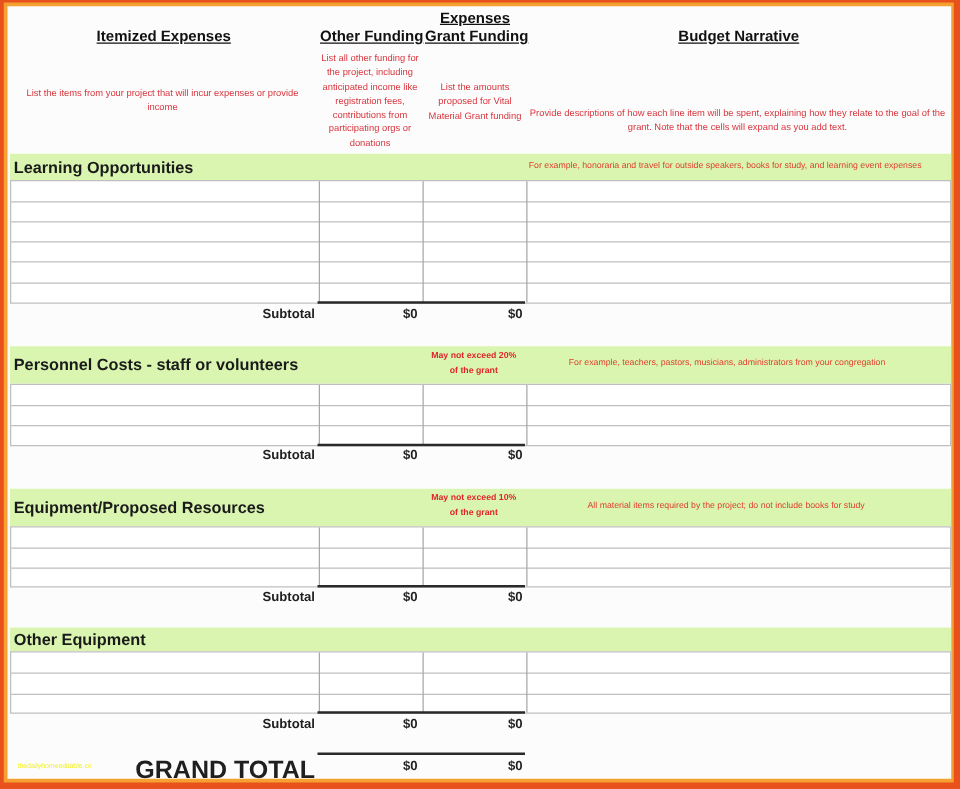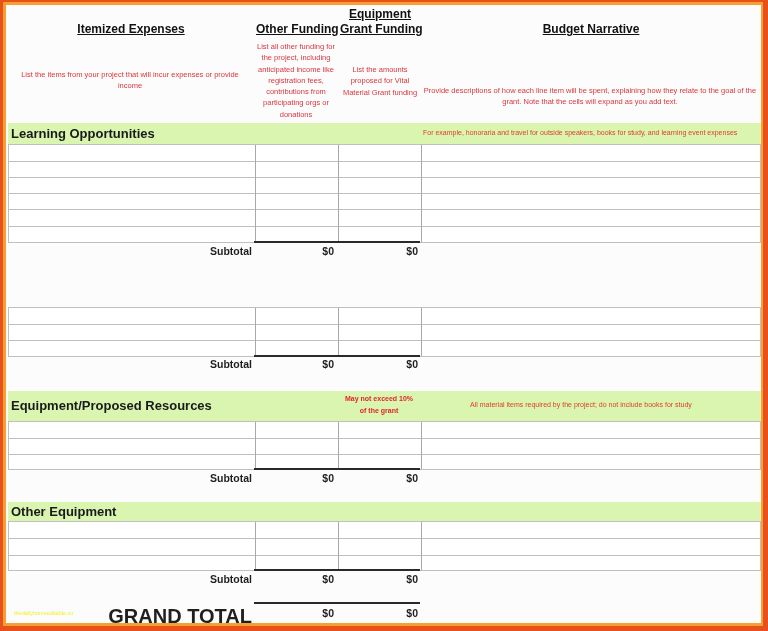--- a/index.html
+++ b/index.html
@@ -31,21 +31,21 @@
 </head>
 <body>
 
 <div class="frame-outer"></div>
 <div class="frame-inner"></div>
 
 <div class="page">
 
   <div class="abs hdr" style="left:60px; top:17px; width:130px;">Itemized Expenses</div>
   <div class="abs hdr" style="left:250px; top:17px; width:82px;">Other Funding</div>
-  <div class="abs hdr" style="left:334px; top:2px; width:80px;">Equipment</div>
+  <div class="abs hdr" style="left:334px; top:2px; width:80px;">Expenses</div>
   <div class="abs hdr" style="left:334px; top:17px; width:80px;">Grant Funding</div>
   <div class="abs hdr" style="left:500px; top:17px; width:170px;">Budget Narrative</div>
 
   <div class="abs note" style="left:8px; top:64px; width:232px;">List the items from your project that will incur expenses or provide income</div>
   <div class="abs note" style="left:249px; top:36px; width:82px;">List all other funding for the project, including anticipated income like registration fees, contributions from participating orgs or donations</div>
   <div class="abs note" style="left:334px; top:59px; width:80px;">List the amounts proposed for Vital Material Grant funding</div>
   <div class="abs note" style="left:414px; top:80px; width:340px;">Provide descriptions of how each line item will be spent, explaining how they relate to the goal of the grant.  Note that the cells will expand as you add text.</div>
 
   <div class="band" style="top:118px; height:21px;padding-left:34px;">
     <div class="band-title" style="top:3px;">Learning Opportunities</div>
@@ -59,20 +59,28 @@
     <div class="row" style="top:81px;"></div>
     <div class="vline" style="left:246px;"></div>
     <div class="vline" style="left:329px;"></div>
     <div class="vline" style="left:412px;"></div>
   </div>
   <div class="thick" style="left:248px; width:166px; top:236px;"></div>
   <div class="lbl" style="left:150px; width:96px; top:240px;">Subtotal</div>
   <div class="amt" style="left:280px; width:48px; top:240px;">$0</div>
   <div class="amt" style="left:362px; width:50px; top:240px;">$0</div>
 
+  <div class="band" style="top:272px; height:30px;">
+    <div class="band-title" style="top:7px;">Personnel Costs - staff or volunteers</div>
+    <div class="abs note-b" style="left:326px; top:2px; width:90px;">
+      <div>May not exceed 20%</div>
+      <div>of the grant</div>
+    </div>
+    <div class="band-hint" style="left:447px; top:10px;">For example, teachers, pastors, musicians, administrators from your congregation</div>
+  </div>
   <div class="grid" style="top:302px; height:50px;">
     <div class="row" style="top:16px;"></div>
     <div class="row" style="top:32px;"></div>
     <div class="vline" style="left:246px;"></div>
     <div class="vline" style="left:329px;"></div>
     <div class="vline" style="left:412px;"></div>
   </div>
   <div class="thick" style="left:248px; width:166px; top:350px;"></div>
   <div class="lbl" style="left:150px; width:96px; top:353px;">Subtotal</div>
   <div class="amt" style="left:280px; width:48px; top:353px;">$0</div>

